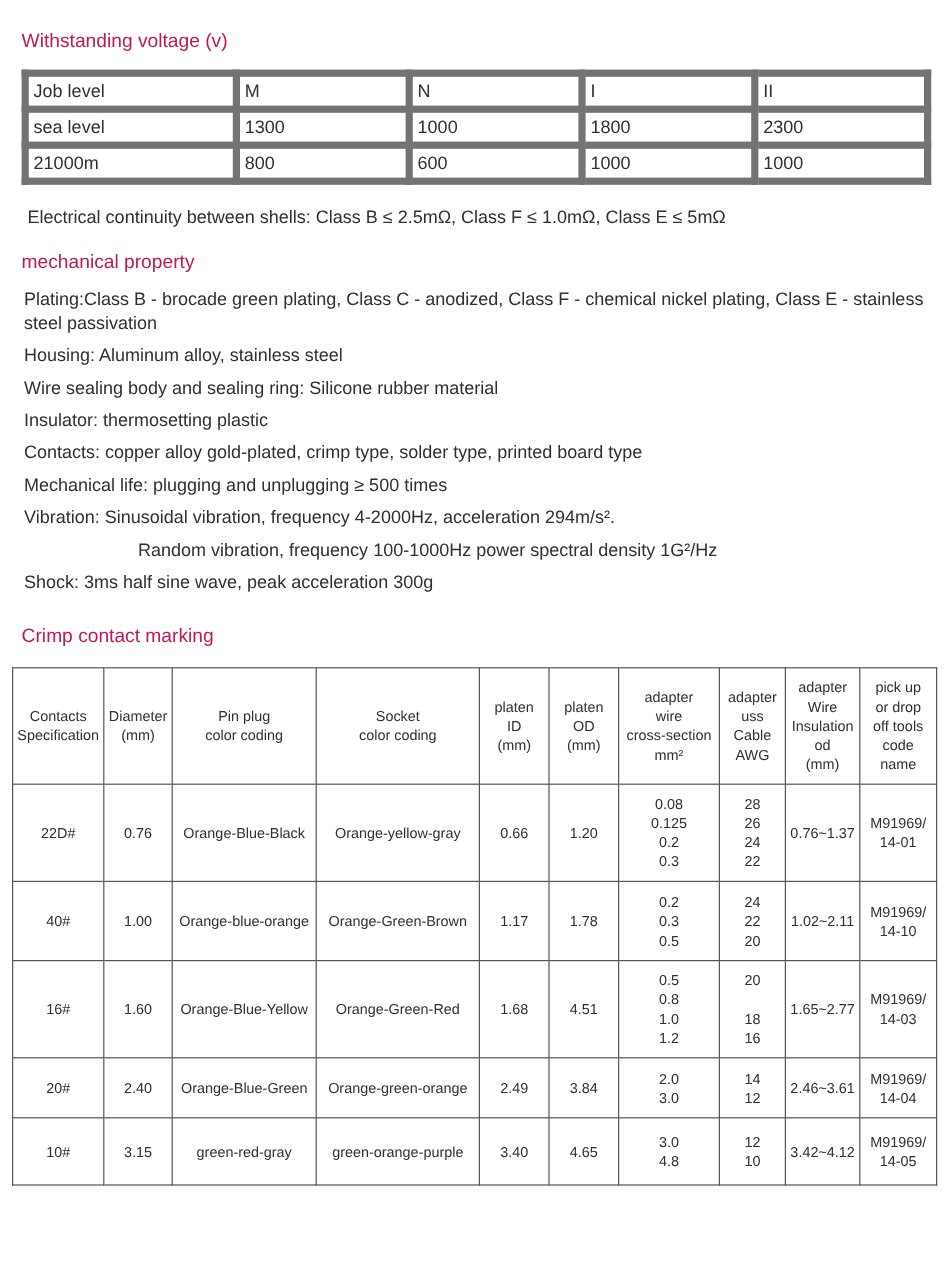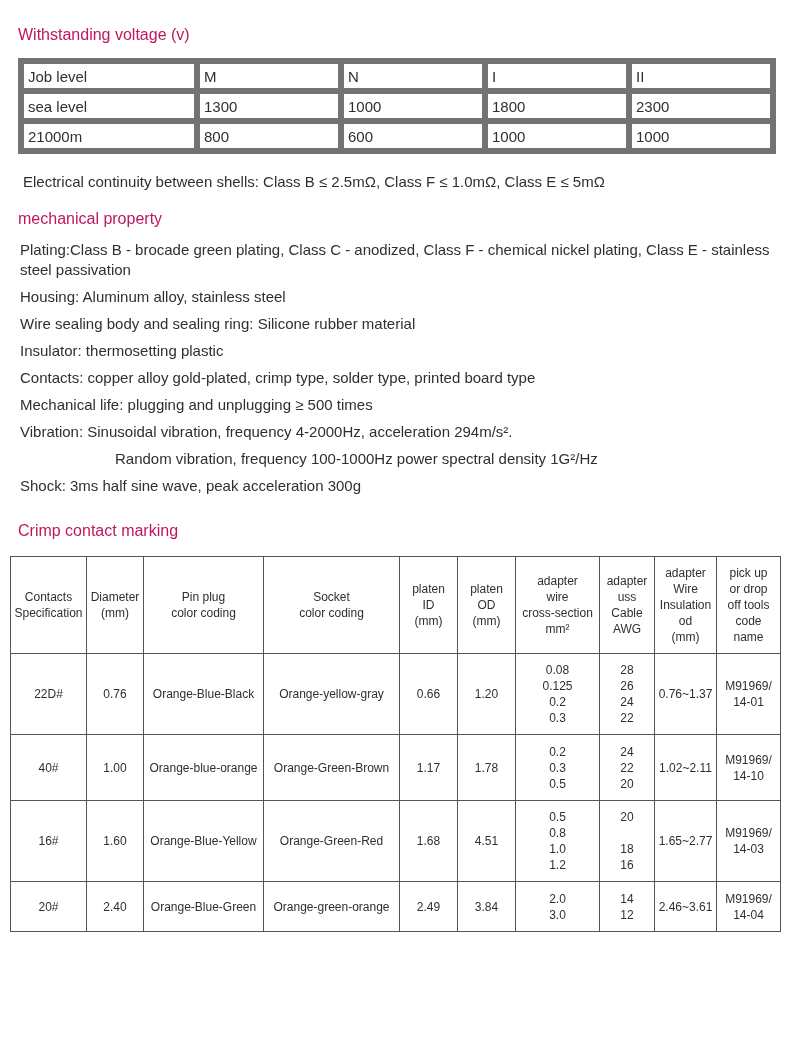--- a/index.html
+++ b/index.html
@@ -265,15 +265,30 @@
       <td>2.49</td>
       <td>3.84</td>
       <td>2.0
 3.0</td>
       <td>14
 12</td>
       <td>2.46~3.61</td>
       <td>M91969/
 14-04</td>
     </tr>
+    <tr class="r4">
+      <td>10#</td>
+      <td>3.15</td>
+      <td>green-red-gray</td>
+      <td>green-orange-purple</td>
+      <td>3.40</td>
+      <td>4.65</td>
+      <td>3.0
+4.8</td>
+      <td>12
+10</td>
+      <td>3.42~4.12</td>
+      <td>M91969/
+14-05</td>
+    </tr>
   </tbody>
     </table>
 </div>
 
 </body></html>

